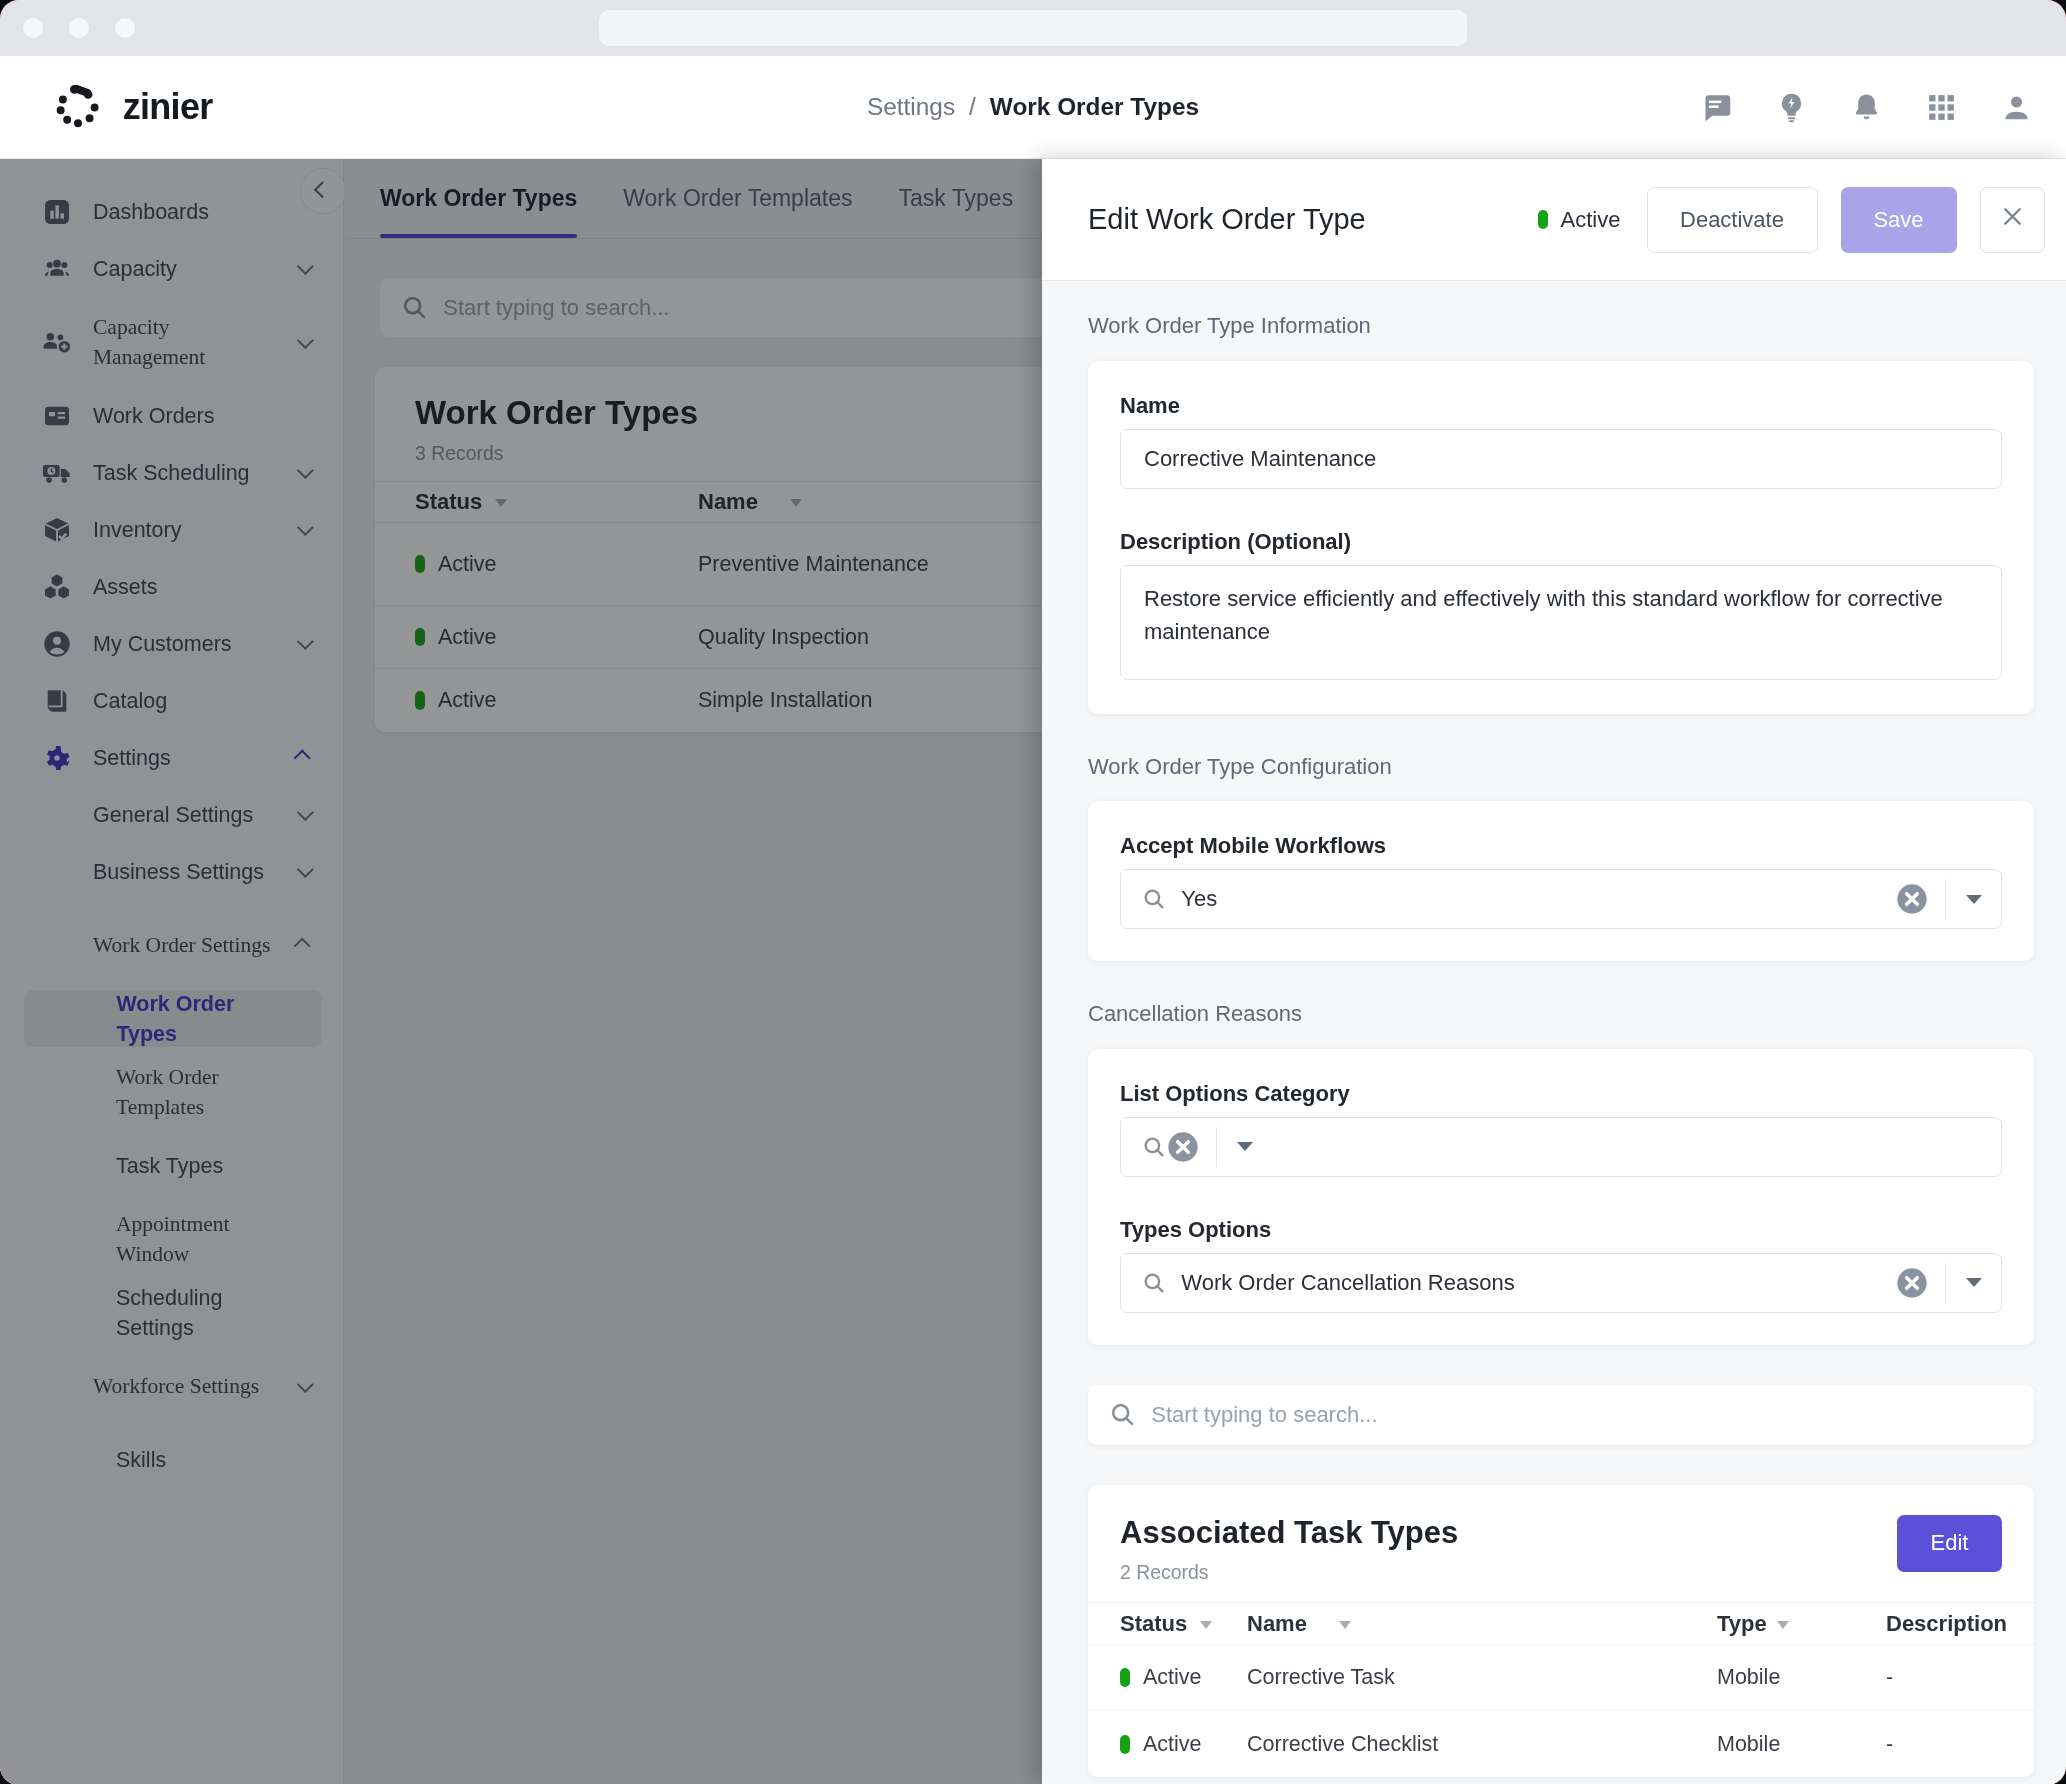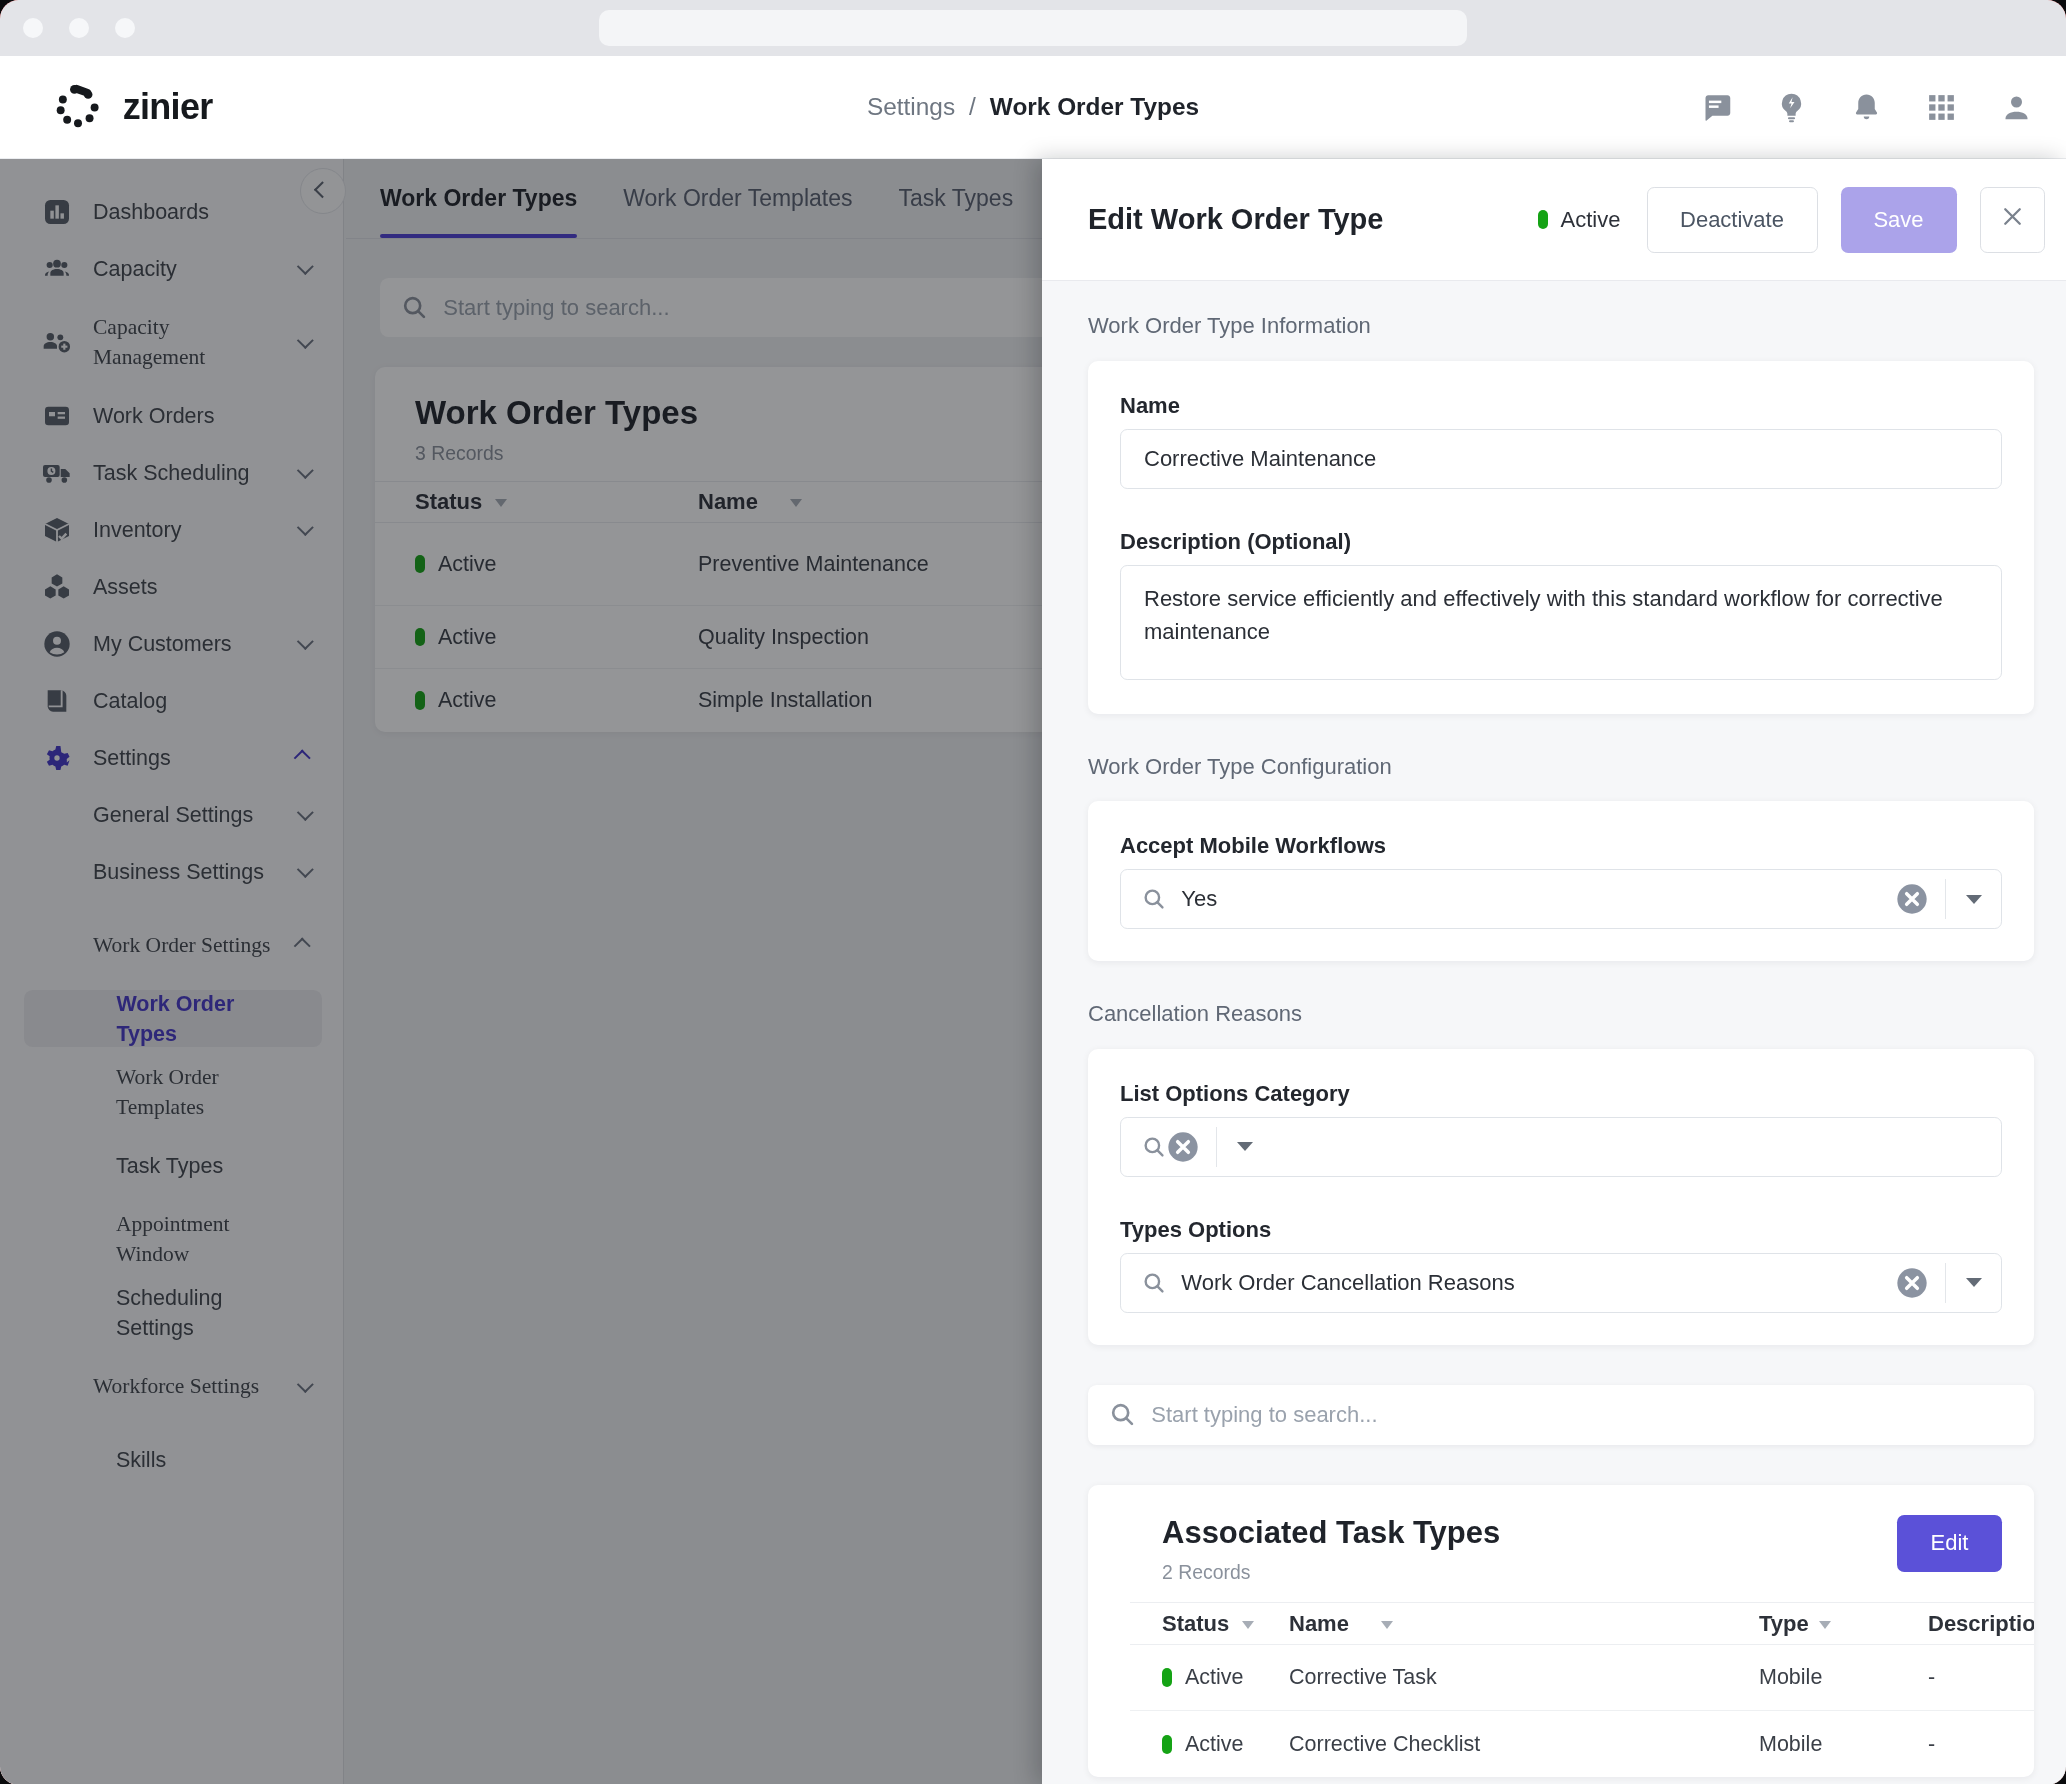--- a/index.html
+++ b/index.html
@@ -68,42 +68,42 @@
   .col-status { padding-left:40px; width:323px; flex:none; display:flex; align-items:center; gap:13px; }
   .col-name { flex:1; }
   .dot { width:10px; height:18.7px; border-radius:5px; background:#15a315; flex:none; }
 
   
   .scrim { position:absolute; inset:0; background:rgba(18,20,24,.45); z-index:5; }
 
   
   .drawer { position:absolute; top:0; right:0; width:1024px; height:100%; background:#f6f7f9; z-index:10; box-shadow:-7.2px 0 21.5px rgba(10,12,16,.22); display:flex; flex-direction:column; }
   .drawer-head { flex:none; height:122px; background:#fff; border-bottom:1.4px solid #e9eaee; display:flex; align-items:center; padding:0 21.5px 0 46px; }
-  .drawer-title { font-size:29px; font-weight:700; color:#1f232a; }
+  .drawer-title { font-size:29px; font-weight:400; color:#1f232a; }
   .drawer-status { margin-left:auto; display:flex; align-items:center; gap:13px; font-size:22px; color:#2d3139; }
   .btn { border-radius:7.2px; font-size:22px; display:flex; align-items:center; justify-content:center; cursor:pointer; font-family:inherit; }
   .btn-deactivate { width:171px; height:66px; background:#fff; border:1.4px solid #dcdfe4; color:#4b5563; margin-left:26px; }
   .btn-save { width:116px; height:66px; background:#aba3ea; color:#fff; border:none; margin-left:23px; }
   .btn-close { width:65px; height:66px; background:#fff; border:1.4px solid #dcdfe4; color:#7a828d; margin-left:23px; }
   .drawer-body { flex:1; padding:0 32px 0 46px; overflow:hidden; }
   .section-label { font-size:22px; color:#606875; margin-top:32px; }
   .card { background:#fff; border-radius:10px; box-shadow:0 1.4px 7.2px rgba(20,22,26,.06); padding:32px; margin-top:21.5px; }
   .field-label { font-size:22px; font-weight:700; color:#23272e; }
   .text-input { width:100%; height:60px; margin-top:10px; border:1.4px solid #dfe3e8; border-radius:7.2px; padding:0 23px; font-size:22px; color:#2b2f36; background:#fff; outline:0; font-family:inherit; }
   textarea.text-input { height:115px; padding:16px 23px; line-height:1.5; resize:none; }
   .gap { height:40px; }
   .select { display:flex; align-items:center; margin-top:10px; height:60px; border:1.4px solid #dfe3e8; border-radius:7.2px; background:#fff; padding:0 0 0 20px; }
   .select .sel-value { border:0; outline:0; font-size:22px; color:#2b2f36; flex:1; margin-left:14.3px; background:transparent; font-family:inherit; }
   .clear-btn { flex:none; display:flex; margin-right:17px; cursor:pointer; }
   .sel-divider { width:1.4px; height:40px; background:#e3e6ea; flex:none; }
   .sel-caret { width:55px; flex:none; display:flex; align-items:center; justify-content:center; cursor:pointer; }
   .caret-down { width:0; height:0; border-left:8px solid transparent; border-right:8px solid transparent; border-top:9.3px solid #636b76; }
   .drawer-search { margin-top:40px; height:60px; background:#fff; border-radius:8.6px; box-shadow:0 1.4px 5.7px rgba(20,22,26,.06); display:flex; align-items:center; padding:0 20px; gap:14.3px; }
 
-  .assoc-card { background:#fff; border-radius:10px; box-shadow:0 1.4px 7.2px rgba(20,22,26,.06); margin-top:40px; overflow:hidden;padding-left:42px; }
+  .assoc-card { background:#fff; border-radius:10px; box-shadow:0 1.4px 7.2px rgba(20,22,26,.06); margin-top:40px; overflow:hidden; }
   .assoc-head { display:flex; align-items:flex-start; padding:30px 32px 18.7px 32px; }
   .assoc-title { font-size:31px; font-weight:700; color:#1f232a; }
   .btn-edit { width:105px; height:57px; background:#5b51d8; color:#fff; border:none; margin-left:auto; }
   .assoc-thead { display:flex; align-items:center; height:43px; border-top:1.4px solid #eceef1; border-bottom:1.4px solid #eceef1; }
   .assoc-row { display:flex; align-items:center; height:66px; border-bottom:1.4px solid #eef0f2; font-size:21.5px; color:#3a3f47; }
   .acol-status { padding-left:32px; width:159px; flex:none; display:flex; align-items:center; gap:13px; }
   .acol-name { width:470px; flex:none; }
   .acol-type { width:169px; flex:none; display:flex; align-items:center; gap:10px; }
   .acol-desc { flex:1; overflow:hidden; white-space:nowrap; }
 </style>

